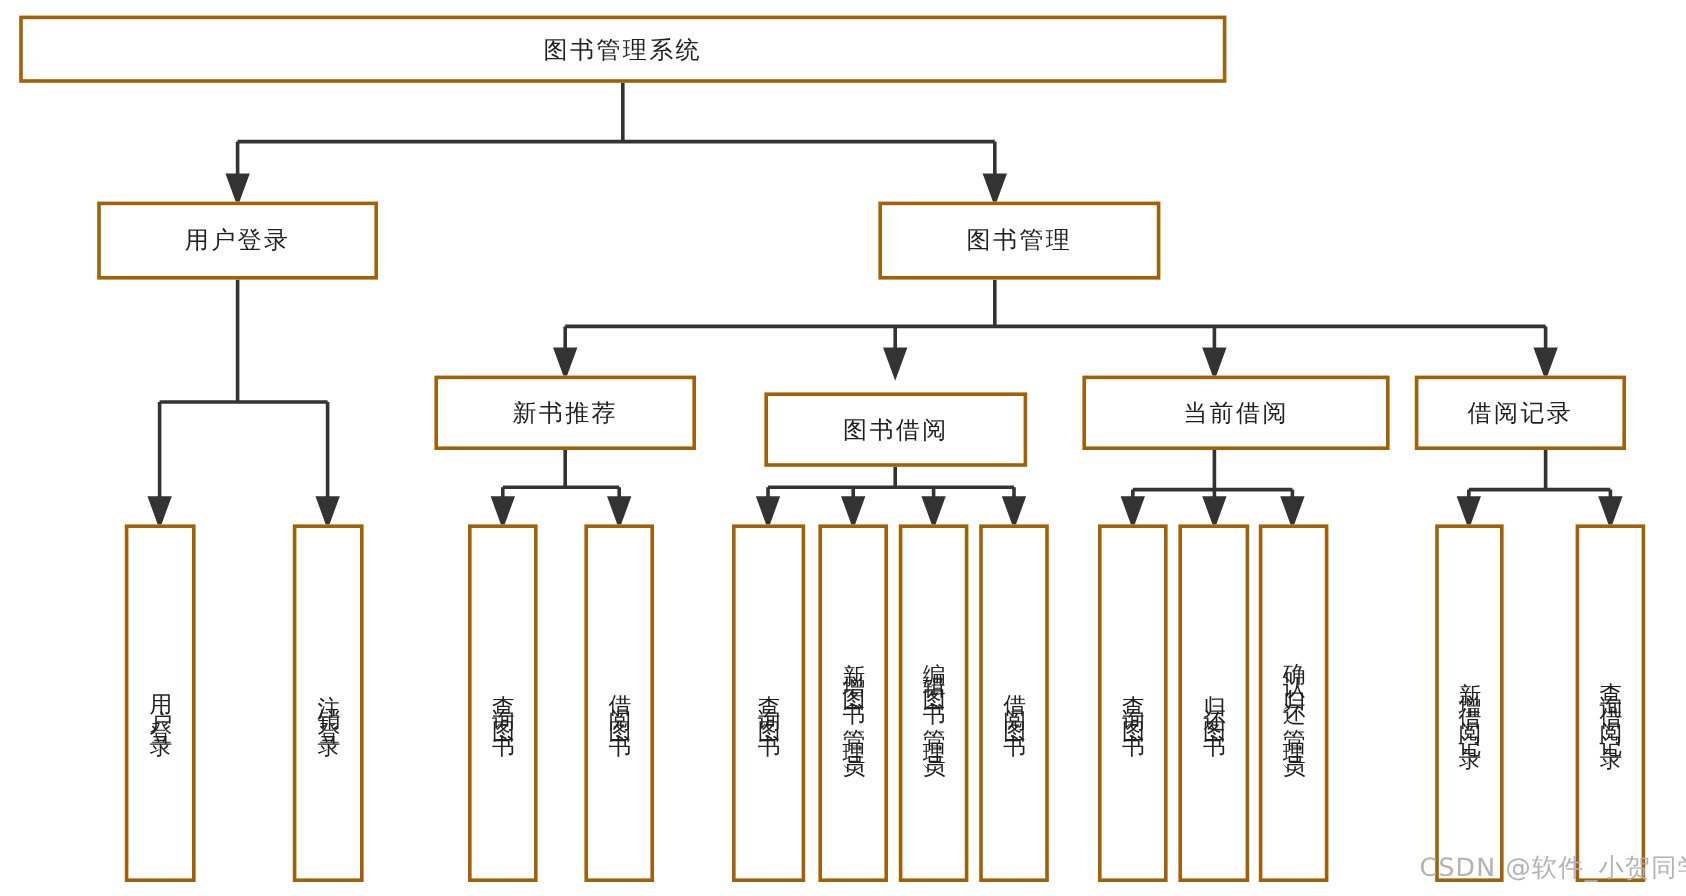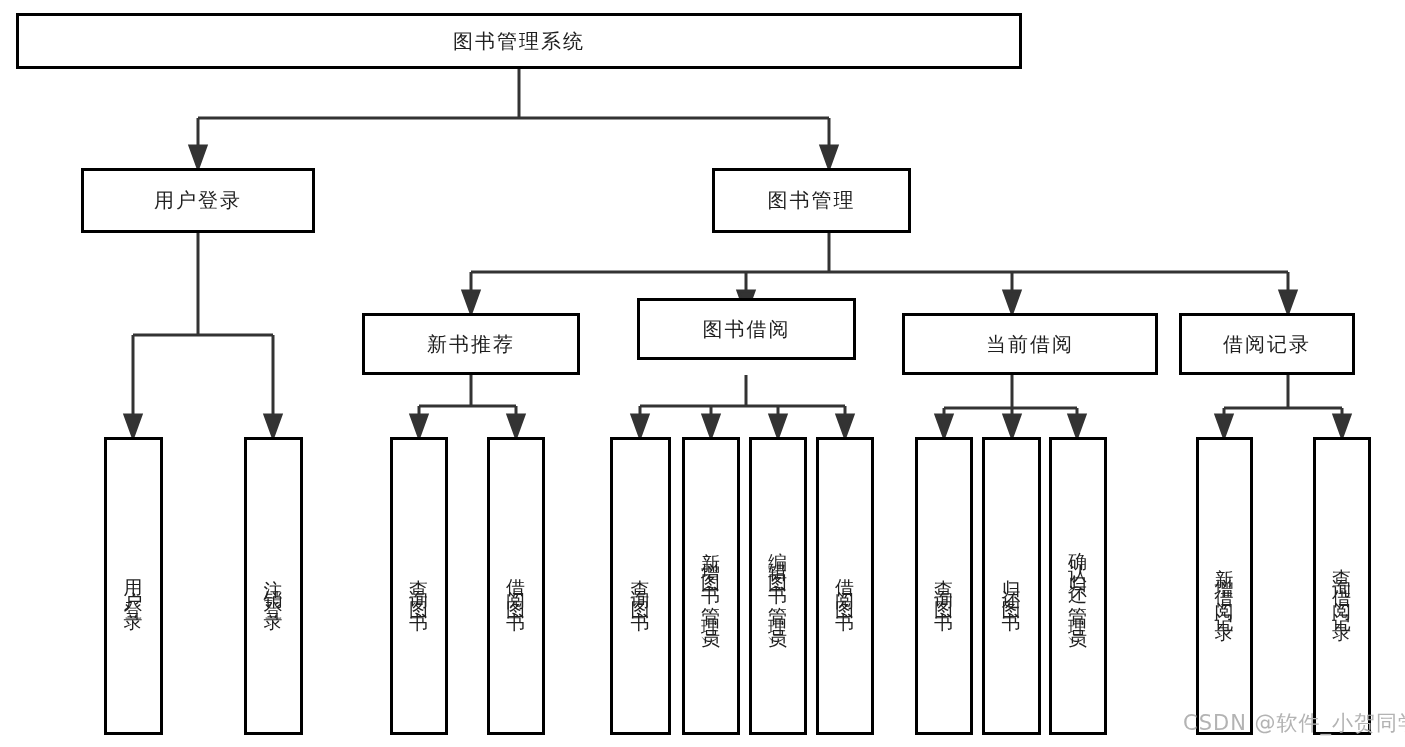--- a/index.html
+++ b/index.html
@@ -18,21 +18,21 @@
   #connectors {
     position: absolute;
     left: 0; top: 0;
     width: 1405px;
     height: 747px;
     pointer-events: none;
   }
   .box {
     position: absolute;
     box-sizing: border-box;
-    border: 3px solid #000000;
+    border: 3px solid #a16207;
     background: #ffffff;
     display: flex;
     align-items: center;
     justify-content: center;
     color: #1f1f1f;
   }
   .h-label {
     font-size: 20px;
     letter-spacing: 2px;
     white-space: nowrap;
@@ -42,24 +42,24 @@
     text-orientation: mixed;
     font-size: 19px;
     line-height: 1;
     letter-spacing: 11px;
     white-space: nowrap;
   }
   
   #n-root   { left: 16px;   top: 13px;  width: 1006px; height: 56px; }
   
   #n-login  { left: 81px;   top: 168px; width: 234px;  height: 65px; }
-  #n-mgmt   { left: 712px;  top: 168px; width: 199px;  height: 65px; }
+  #n-mgmt   { left: 732px;  top: 168px; width: 235px;  height: 65px; }
   
   #n-rec    { left: 362px;  top: 313px; width: 218px;  height: 62px; }
-  #n-bor    { left: 637px;  top: 298px; width: 219px;  height: 62px; }
+  #n-bor    { left: 637px;  top: 327px; width: 219px;  height: 62px; }
   #n-cur    { left: 902px;  top: 313px; width: 256px;  height: 62px; }
   #n-recd   { left: 1179px; top: 313px; width: 176px;  height: 62px; }
   
   .leaf { top: 437px; height: 298px; }
   #l-login-0 { left: 104px;  width: 59px; }
   #l-login-1 { left: 244px;  width: 59px; }
   #l-rec-0   { left: 390px;  width: 58px; }
   #l-rec-1   { left: 487px;  width: 58px; }
   #l-bor-0   { left: 610px;  width: 61px; }
   #l-bor-1   { left: 682px;  width: 58px; }

